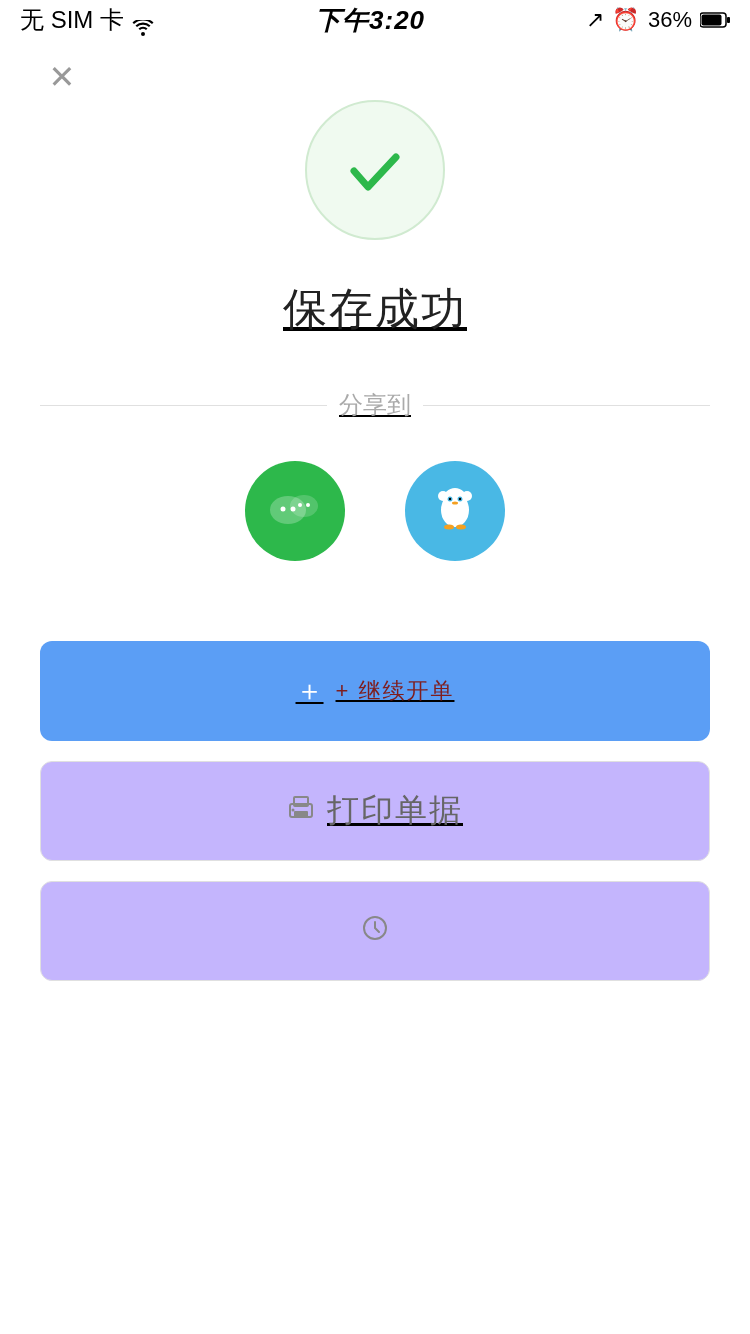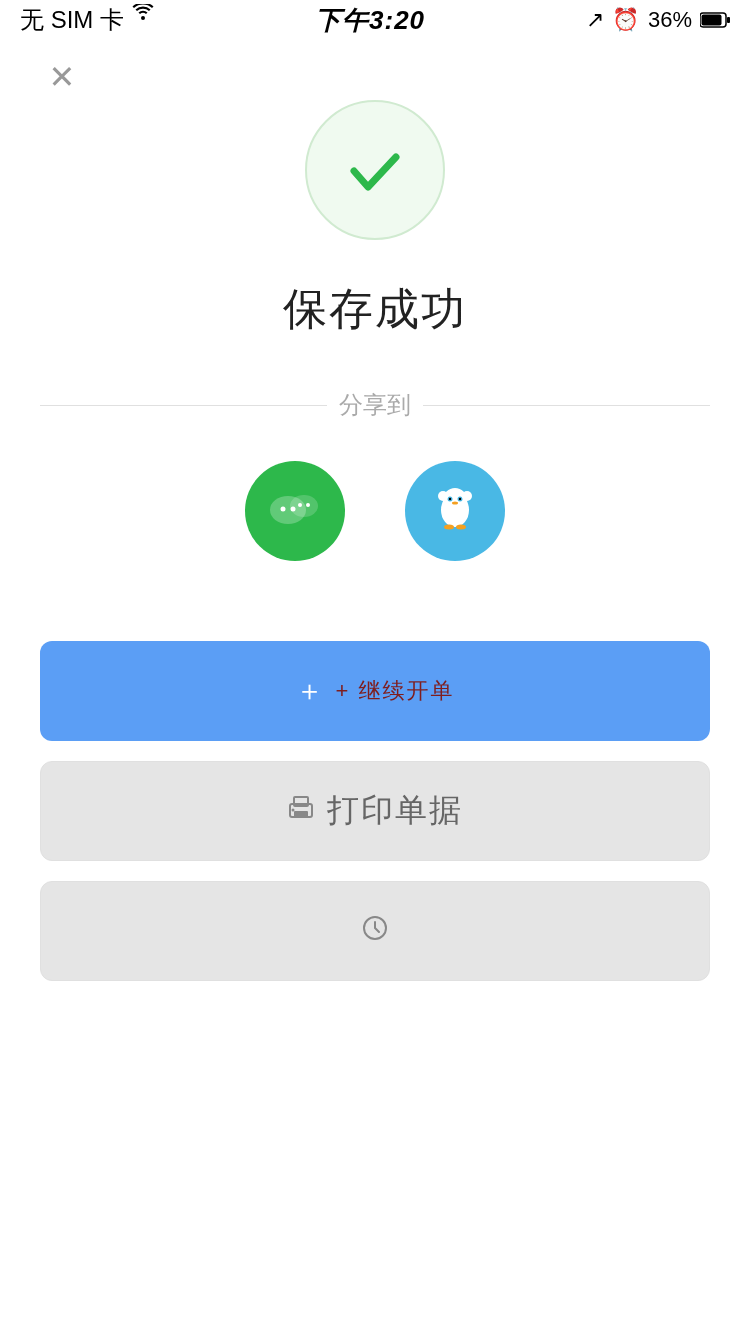--- a/index.html
+++ b/index.html
@@ -24,21 +24,21 @@
       height: 40px;
       display: flex;
       align-items: center;
       justify-content: space-between;
       padding: 0 20px;
       background: #fff;
     }
 
     .status-left {
       display: flex;
-      align-items: flex-start;
+      align-items: flex-end;
       gap: 8px;
       font-size: 24px;
       font-weight: 500;
       color: #000;
     }
 
     .status-center {
       font-size: 26px;
       font-weight: 600;
       color: #000;
@@ -75,20 +75,21 @@
       font-weight: 300;
       line-height: 1;
     }
 
     
     .main-content {
       display: flex;
       flex-direction: column;
       align-items: center;
       padding-top: 60px;
+      text-decoration: underline;
     }
 
     
     .success-circle {
       width: 140px;
       height: 140px;
       border-radius: 50%;
       background: #f0faf0;
       border: 2px solid #d0ead0;
       display: flex;
@@ -189,21 +190,21 @@
       font-size: 22px;
       color: #7f1d1d;
       font-weight: 400;
       letter-spacing: 2px;
     }
 
     .btn-secondary {
       width: 100%;
       height: 100px;
       border-radius: 12px;
-      background: #e5e5e5;
+      background: #c4b5fd;
       border: 1px solid #e0e0e0;
       cursor: pointer;
       display: flex;
       align-items: center;
       justify-content: center;
       gap: 12px;
     }
 
     .btn-secondary-text {
       font-size: 32px;

